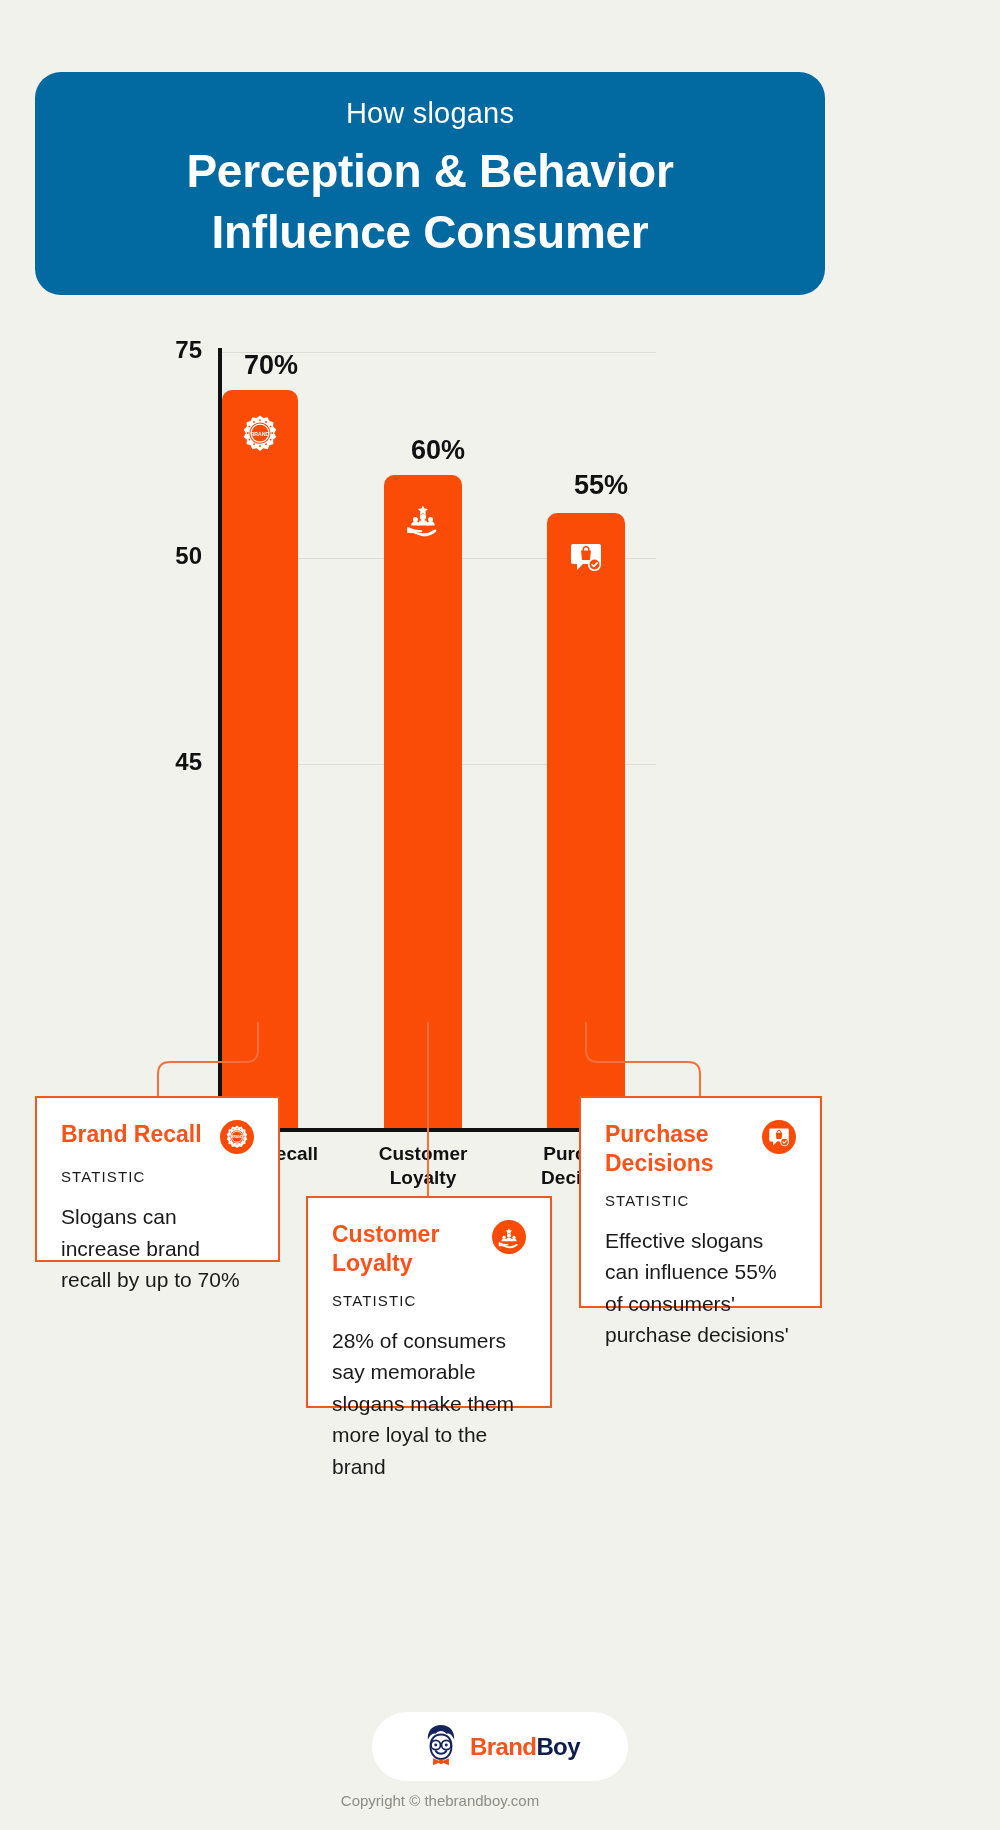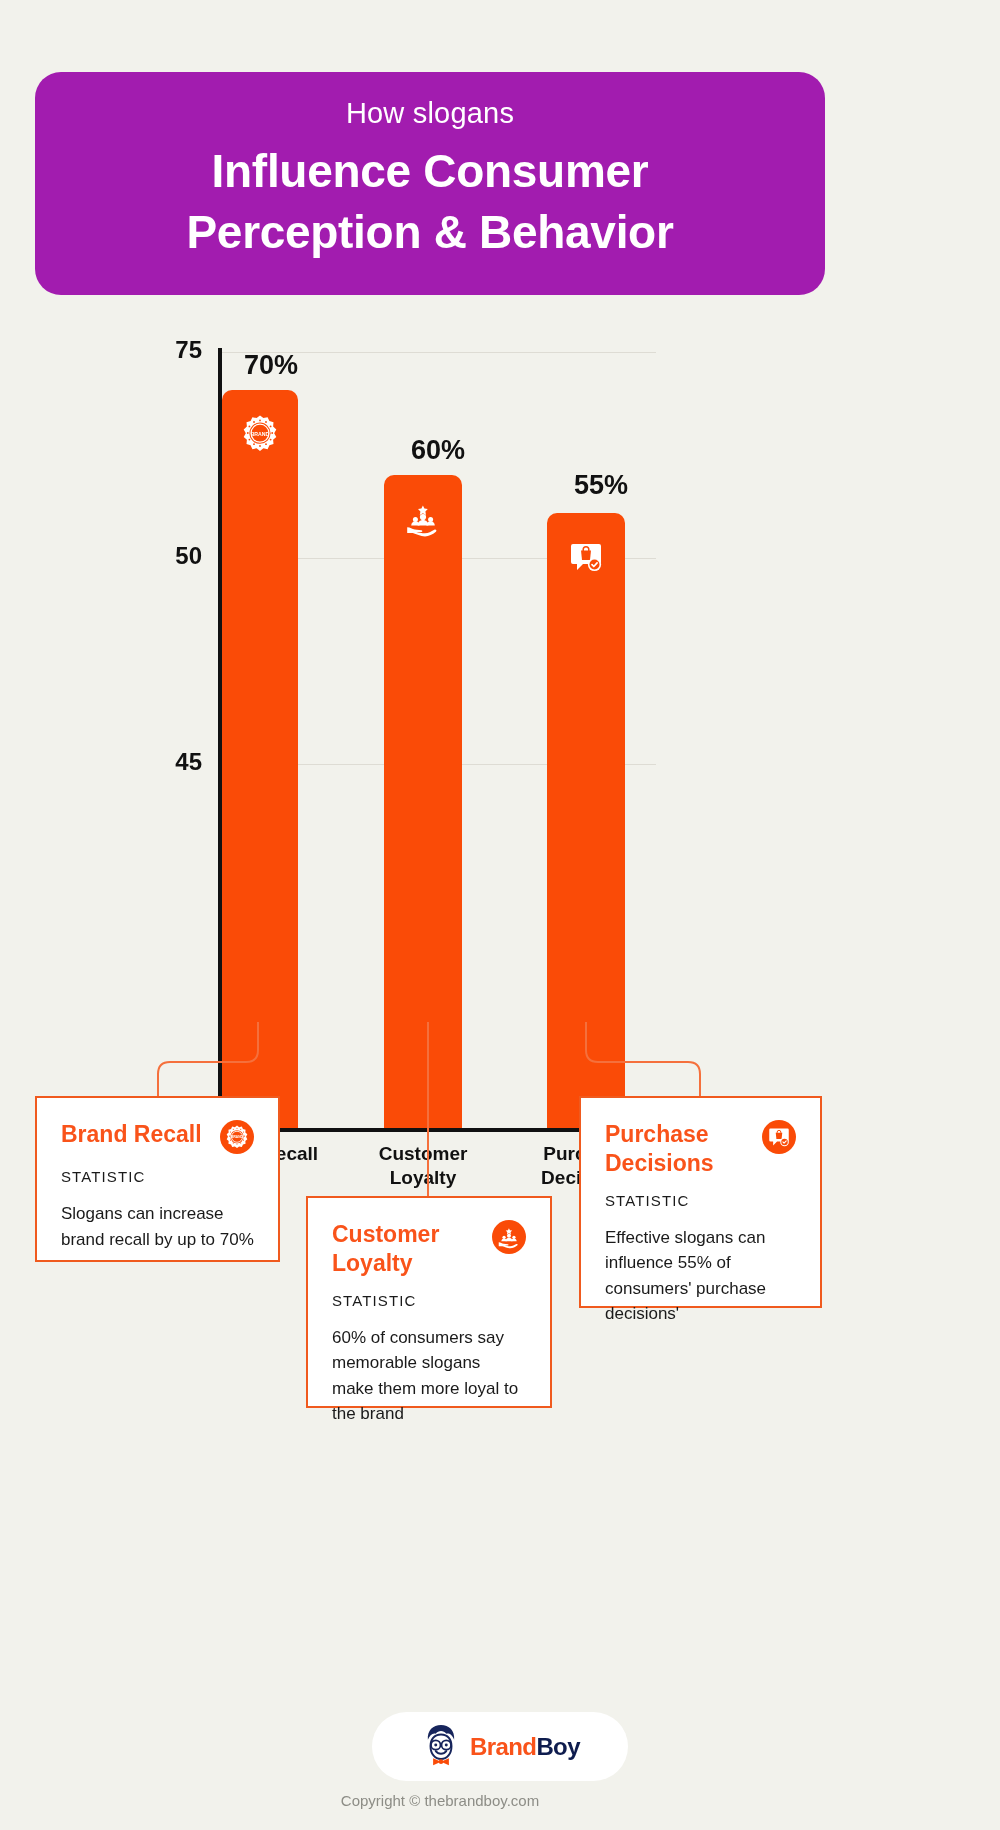--- a/index.html
+++ b/index.html
@@ -8,21 +8,21 @@
     background: #f2f2ec;
     font-family: "Liberation Sans", sans-serif;
     overflow: hidden;
   }
   .page { position: relative; width: 1000px; height: 1830px; background: #f2f2ec; }
 
   
   .header {
     position: absolute; left: 35px; top: 72px;
     width: 790px; height: 223px;
-    background: #a21caf;
+    background: #0369a1;
     border-radius: 26px;
     display: flex; flex-direction: column;
     align-items: center; justify-content: center;
     padding: 10px 24px 18px;
   }
   .header .kicker {
     color: #ffffff; font-size: 29px; font-weight: 400;
     letter-spacing: .2px; line-height: 1.2; margin-bottom: 10px;
   }
   .header .title {
@@ -94,21 +94,21 @@
     flex: 0 0 auto;
     width: 34px; height: 34px; border-radius: 50%;
     background: #fa4b07;
     display: flex; align-items: center; justify-content: center;
   }
   .card-sub {
     margin-top: 14px; font-size: 15px; letter-spacing: 1.1px;
     color: #1a1a1a; font-weight: 400;
   }
   .card-body {
-    margin-top: 16px; font-size: 17px; line-height: 1.5; color: #1a1a1a;
+    margin-top: 16px; font-size: 21px; line-height: 1.5; color: #1a1a1a;
   }
 
   
   .logo-pill {
     position: absolute; left: 372px; top: 1712px;
     width: 256px; height: 69px;
     background: #ffffff; border-radius: 36px;
     display: flex; align-items: center; justify-content: center; gap: 8px;
   }
   .logo-text { font-size: 24px; font-weight: 700; letter-spacing: -.6px; }
@@ -120,22 +120,22 @@
   }
 </style>
 </head>
 <body>
 
 <div class="page">
 
   <div class="header">
     <div class="kicker">How slogans</div>
     <div class="title">
+      <div>Perception &amp; Behavior</div>
       <div>Influence Consumer</div>
-      <div>Perception &amp; Behavior</div>
     </div>
   </div>
 
   <div class="chart">
 
     <div class="gridline" style="top:22px"></div>
     <div class="gridline" style="top:228px"></div>
     <div class="gridline" style="top:434px"></div>
 
     <div class="axis-y"></div>
@@ -279,21 +279,21 @@
             <circle cx="12.4" cy="20.4" r="2.5"></circle>
             <path d="M8.2 26.4 c0-2.4 1.9-4.2 4.2-4.2 s4.2 1.8 4.2 4.2z"></path>
             <circle cx="27.6" cy="20.4" r="2.5"></circle>
             <path d="M23.4 26.4 c0-2.4 1.9-4.2 4.2-4.2 s4.2 1.8 4.2 4.2z"></path>
             <path d="M4.2 28.2 c3.2 0 4.8 2 7.6 2.3 l6.6.7 c1.1.1 1.4 1.7 0 1.7 l-5 0 c2.2.4 5.6 1.4 8.6 1.4 3.5 0 6-1.8 9.3-3.5 1.6-.8 2.9.9 1.6 2 -3.4 2.8-7 4.6-10.9 4.6 -4.6 0-8.6-2.2-12.2-3.3 l-5.6 0z"></path>
           </g>
         </svg>
       </div>
     </div>
     <div class="card-sub">STATISTIC</div>
-    <div class="card-body">60% of consumers say memorable slogans make them more loyal to the brand</div>
+    <div class="card-body">28% of consumers say memorable slogans make them more loyal to the brand</div>
   </div>
 
   <div class="card" style="left:579px; top:1096px; width:243px; height:212px;">
     <div class="card-head">
       <div class="card-title">Purchase Decisions</div>
       <div class="card-badge">
         <svg viewBox="0 0 40 40" width="26" height="26" aria-hidden="true">
           <g fill="#ffffff">
             <path d="M7 7 h26 a2 2 0 0 1 2 2 v16 a2 2 0 0 1 -2 2 h-16 l-6 6 v-6 h-4 a2 2 0 0 1 -2 -2 v-16 a2 2 0 0 1 2 -2z"></path>
           </g>

